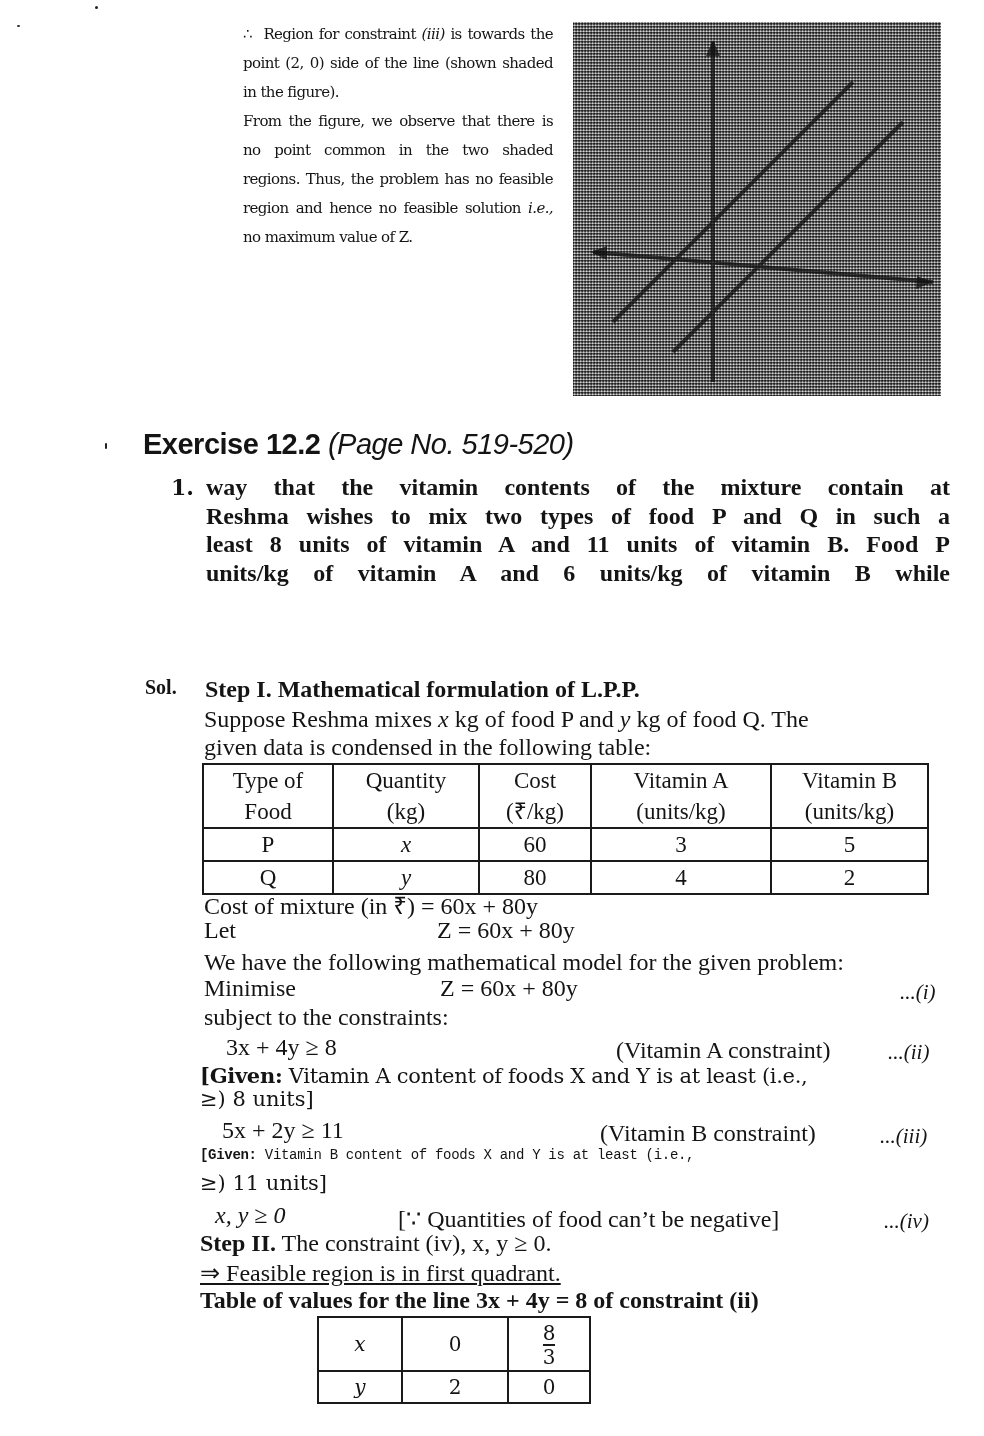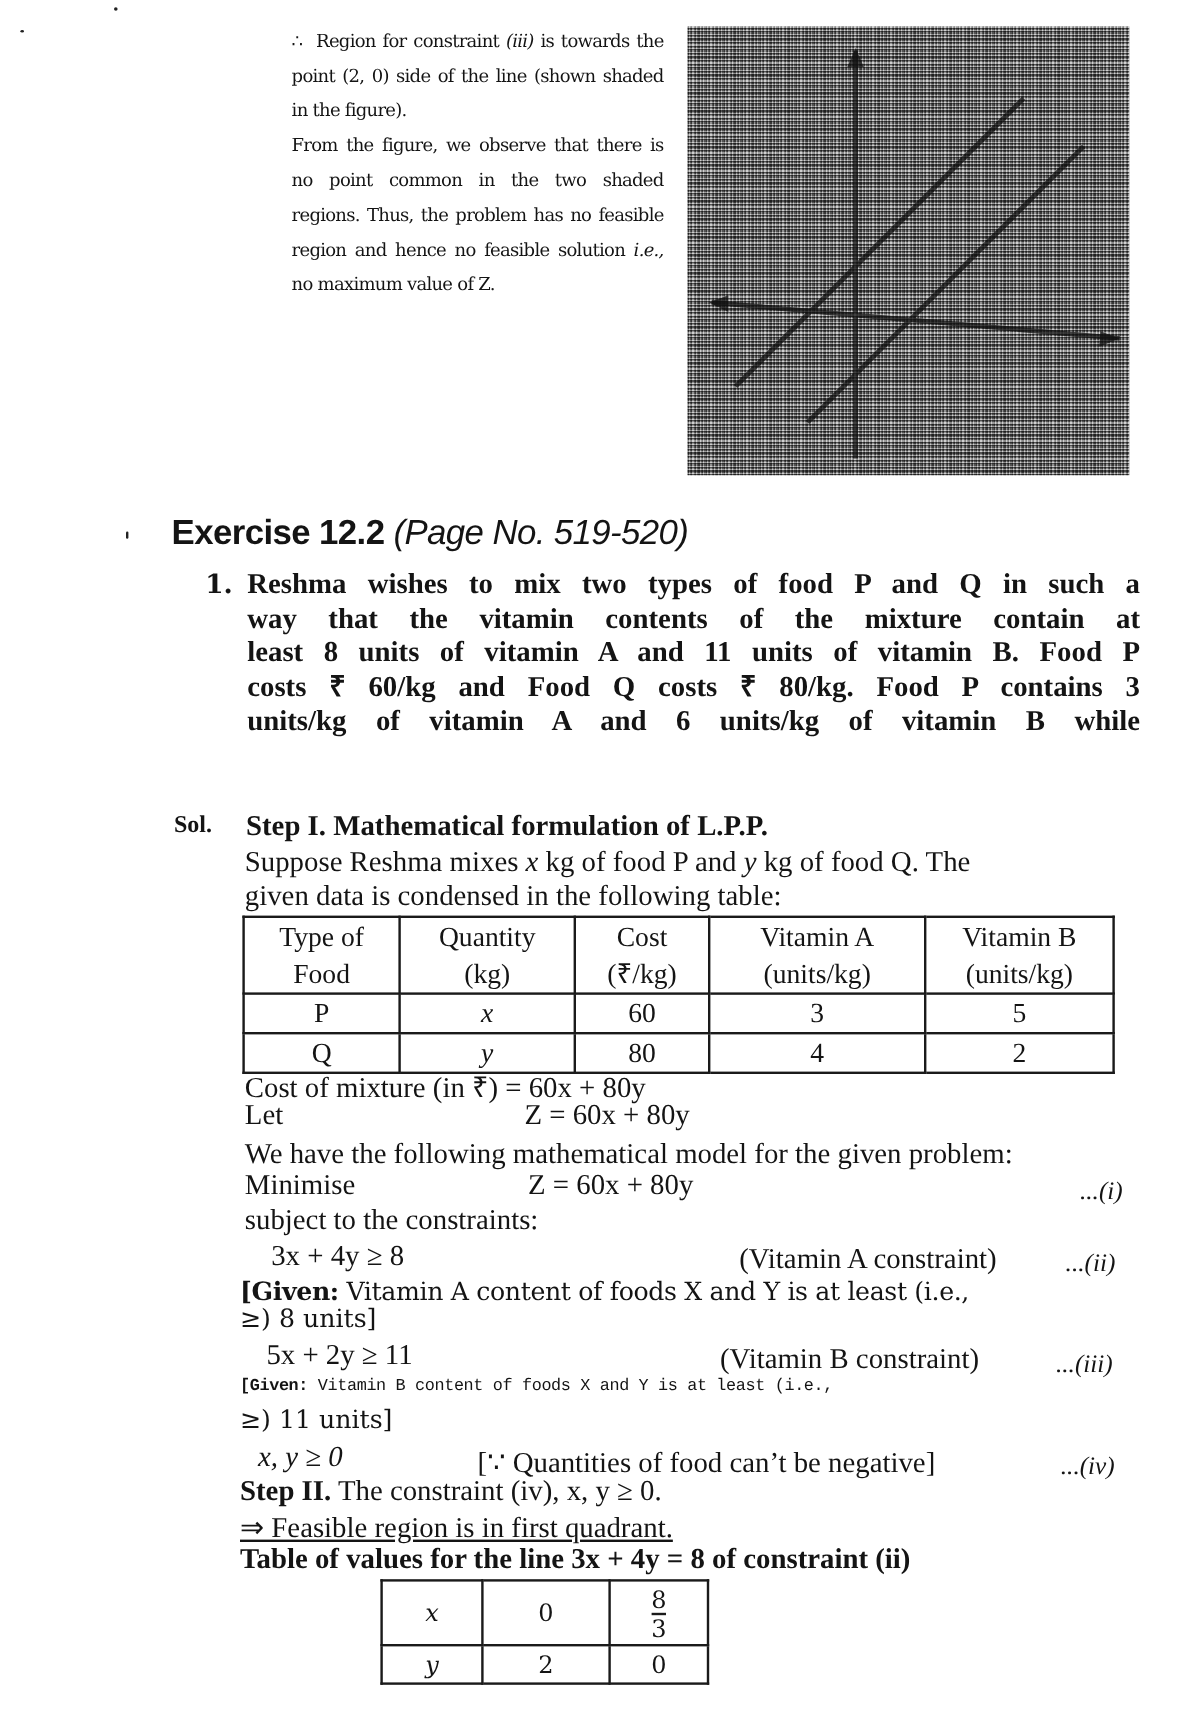--- a/index.html
+++ b/index.html
@@ -85,24 +85,23 @@
     </g>
   </svg>
 </div>
 
 <div id="exercise-heading" class="abs">
   <span>Exercise 12.2</span> <span class="pg">(Page No. 519-520)</span>
 </div>
 
 <div id="q-num" class="abs">1.</div>
 <div id="question" class="abs">
+  <span class="line">way that the vitamin contents of the mixture contain at</span>
   <span class="line">Reshma wishes to mix two types of food P and Q in such a</span>
-  <span class="line">way that the vitamin contents of the mixture contain at</span>
   <span class="line">least 8 units of vitamin A and 11 units of vitamin B. Food P</span>
-  <span class="line">costs ₹ 60/kg and Food Q costs ₹ 80/kg. Food P contains 3</span>
   <span class="line">units/kg of vitamin A and 6 units/kg of vitamin B while</span>
 </div>
 
 <div id="sol-label" class="abs">Sol.</div>
 <div id="step1" class="abs">Step I. Mathematical formulation of L.P.P.</div>
 
 <div class="body-line just" style="top:706px;width:744px;">
   <span><span>Suppose Reshma mixes </span><i>x</i><span> kg of food P and </span><i>y</i><span> kg of food Q. The</span></span>
 </div>
 <div class="body-line" style="top:734px;">given data is condensed in the following table:</div>

